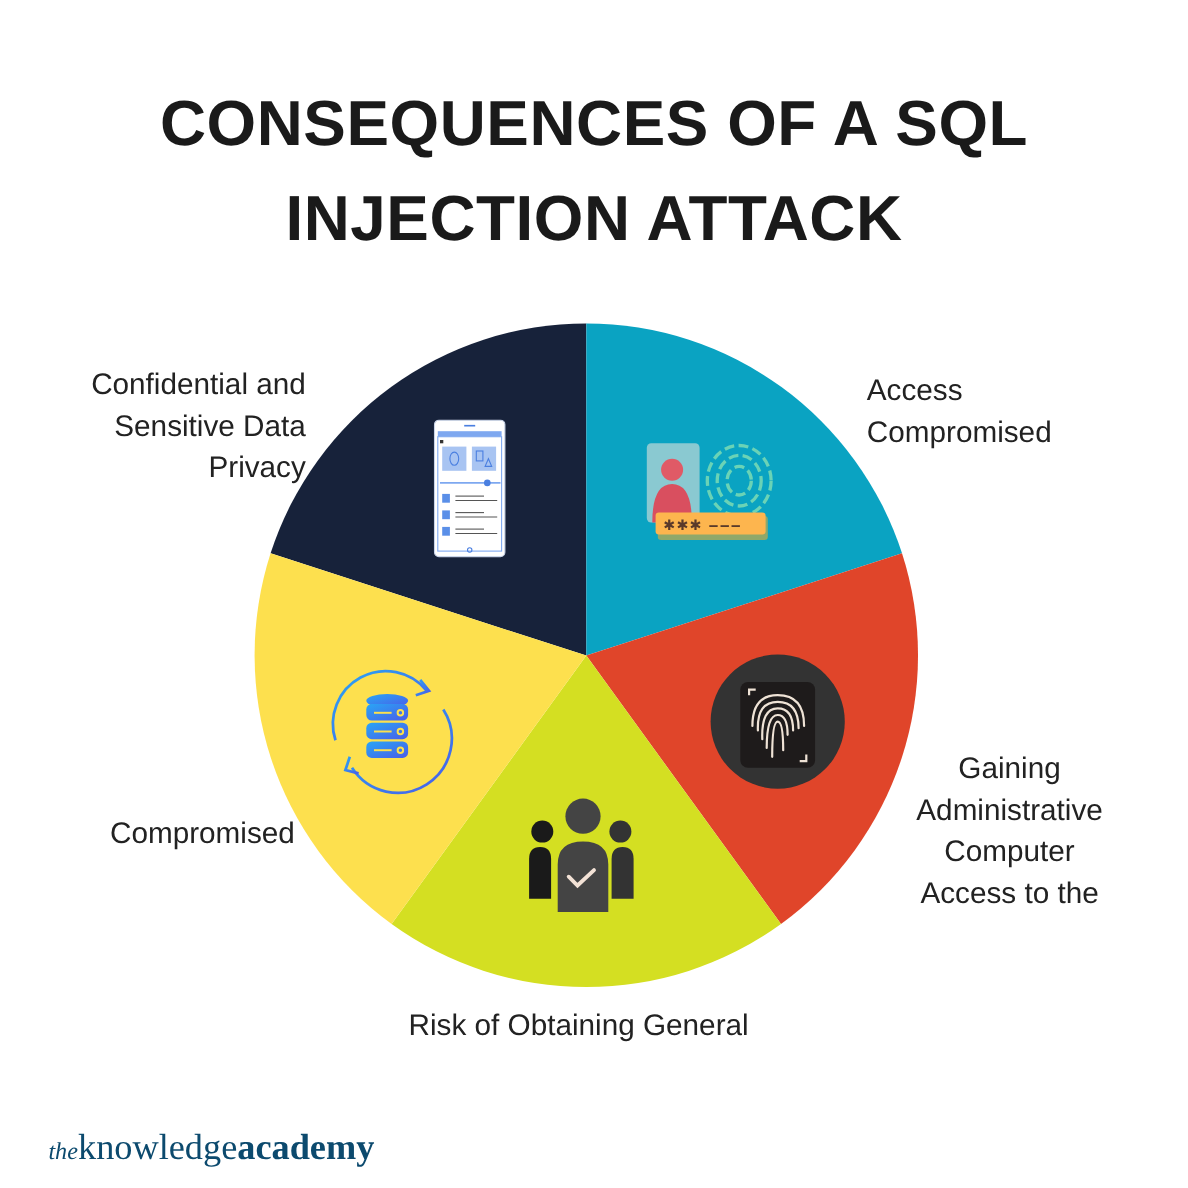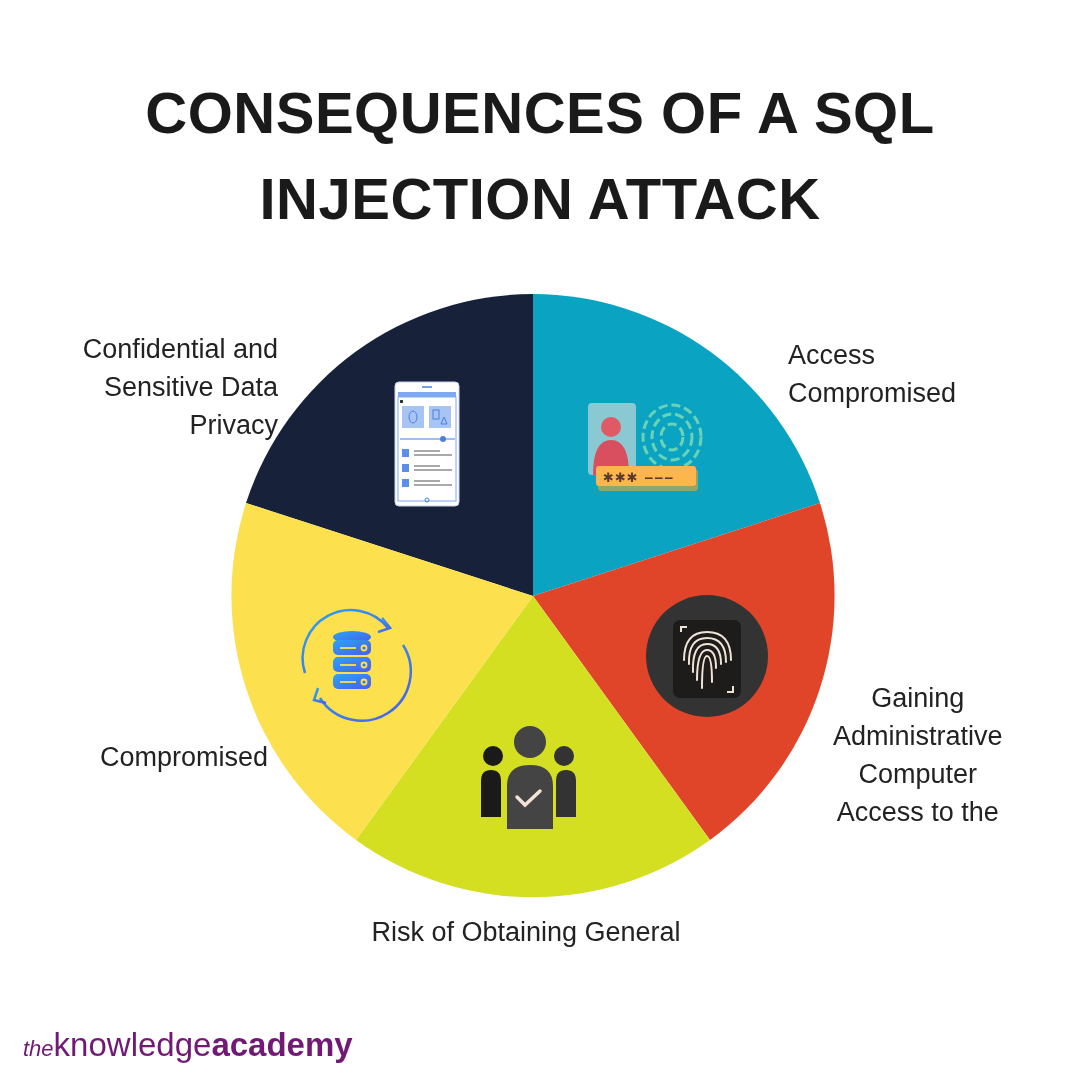--- a/index.html
+++ b/index.html
@@ -7,21 +7,21 @@
   .title{position:absolute;left:0;top:70px;width:1080px;text-align:center;font-weight:700;font-size:58px;line-height:86px;letter-spacing:0.5px;color:#1a1a1a;}
   .title div{display:block;}
   svg.pie{position:absolute;left:0;top:0;}
   .label{position:absolute;font-size:27px;line-height:38px;color:#222;}
   .label span{display:block;}
   .l-conf{left:0;width:268px;top:330px;text-align:right;margin-left:10px;}
   .l-priv{left:788px;top:336px;text-align:left;}
   .l-admin{left:833px;top:679px;text-align:center;}
   .l-risk{left:326px;width:500px;top:913px;text-align:center;margin-left:-50px;}
   .l-integ{left:0;width:268px;top:738px;text-align:right;}
-  .logo{position:absolute;left:23px;top:1026px;font-family:Liberation Sans, sans-serif;color:#701a75;font-size:33px;}
+  .logo{position:absolute;left:44px;top:1026px;font-family:Liberation Serif, serif;color:#0c4a6e;font-size:33px;}
   .logo .the{font-style:italic;font-size:22px;}
   .logo .knowledge{font-weight:400;}
   .logo .academy{font-weight:700;}
 </style>
 </head>
 <body>
 
 <div class="title">
   <div>CONSEQUENCES OF A SQL</div>
   <div>INJECTION ATTACK</div>

